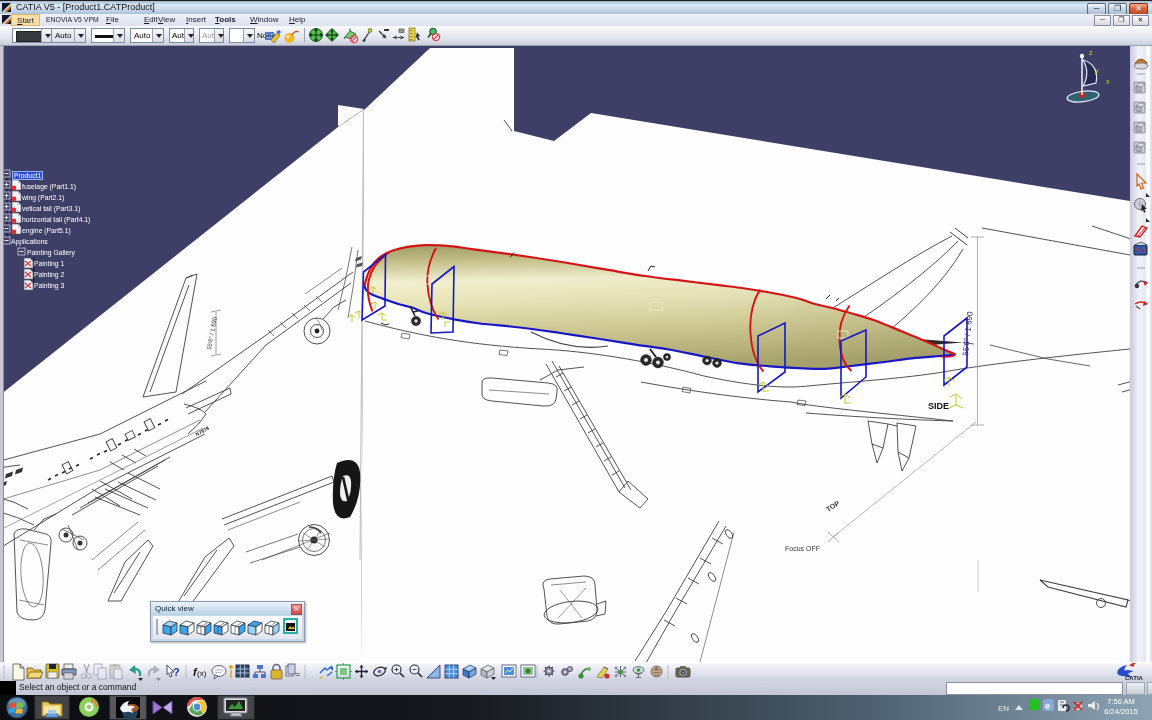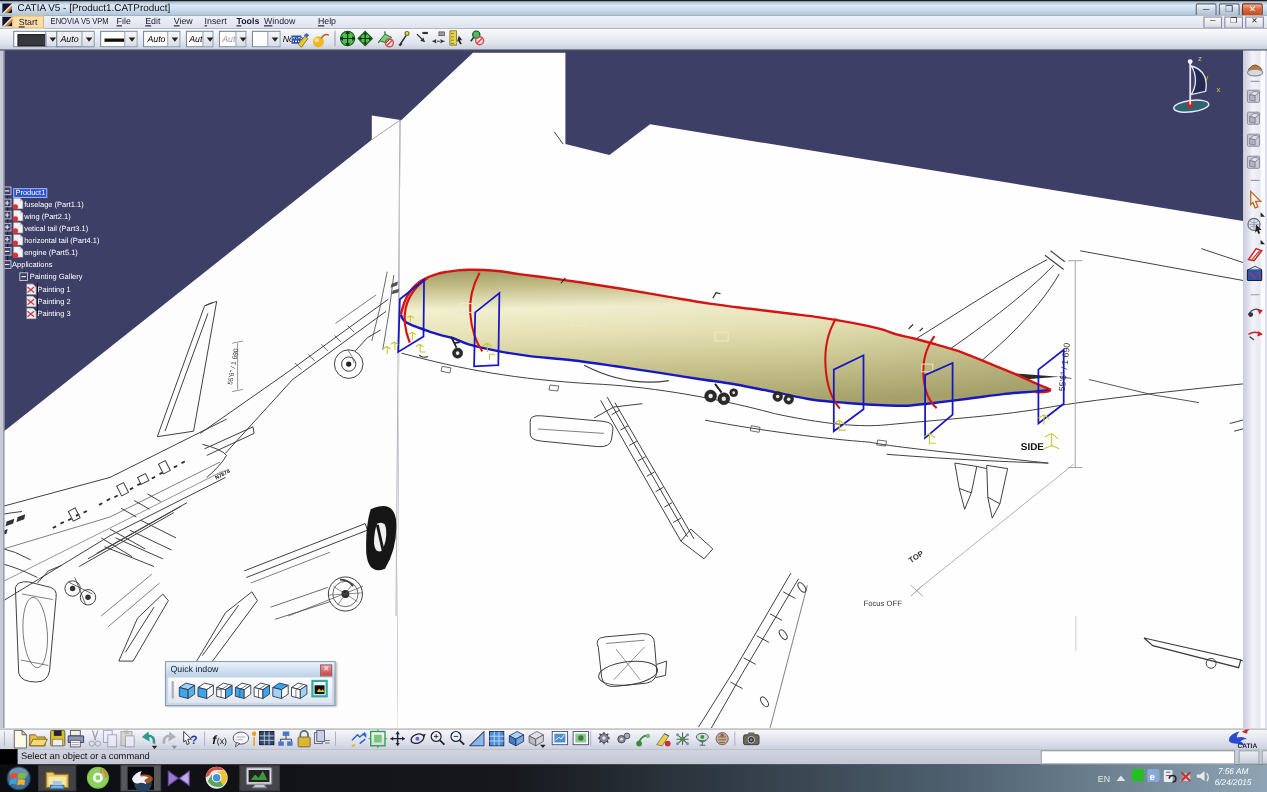--- a/index.html
+++ b/index.html
@@ -25,21 +25,21 @@
   #menubar .micon{position:absolute;left:2px;top:1px;width:9px;height:9px;}
   .mitem{position:absolute;top:0px;height:12px;line-height:12px;}
   .mstart{background:#fbdfa7;border:1px solid #e3b568;box-sizing:border-box;}
   .u{text-decoration:underline;}
   .mbtns{position:absolute;top:15px;right:3px;display:flex;gap:2px;}
   .mbtn{width:15px;height:9px;background:linear-gradient(#fdfdfd,#d7d7e0);
     border:1px solid #8a8aa0;font-size:7px;line-height:8px;text-align:center;color:#222;}
   
   #toolbar{position:absolute;left:0;top:26px;width:1152px;height:20px;
     background:linear-gradient(#fafbfd,#dfe3ec 70%,#c9cedb);
-    border-bottom:1px solid #9aa0b0;box-sizing:border-box;font-style:italic;}
+    border-bottom:1px solid #9aa0b0;box-sizing:border-box;}
   .combo{position:absolute;top:2px;height:15px;background:#fff;
     border:1px solid #7a8aa0;box-sizing:border-box;font-size:8px;color:#000;}
   .combo .arrowbox{position:absolute;right:0;top:0;width:11px;height:100%;
     background:linear-gradient(#f6f7f9,#d9dde6);border-left:1px solid #9aa4b4;}
   .combo .arrowbox:after{content:"";position:absolute;left:2.5px;top:5px;
     border-left:3px solid transparent;border-right:3px solid transparent;border-top:4px solid #222;}
   
   #viewport{position:absolute;left:0;top:46px;width:1130px;height:616px;background:#3e3f67;}
   
   #rbar{position:absolute;left:1130px;top:46px;width:22px;height:616px;
@@ -66,21 +66,21 @@
     background:linear-gradient(#d2d5e0,#c3c7d4);font-size:8.5px;color:#111;}
   #statusbar .msg{position:absolute;left:3px;top:1px;}
   #statusbar .field{position:absolute;left:930px;top:1px;width:175px;height:11px;
     background:#fff;border:1px solid #8a90a0;}
   .sbtn{position:absolute;top:1px;width:17px;height:11px;
     background:linear-gradient(#eceef4,#c9cdd9);border:1px solid #9aa;}
   
   #taskbar{position:absolute;left:0;top:695px;width:1152px;height:25px;
     background:linear-gradient(90deg,#0c0d10,#16181d 40%,#4d5f6e 75%,#8ea4b4);}
   #clock{position:absolute;right:2px;top:2px;width:58px;text-align:center;
-    font-size:7.5px;color:#fff;line-height:10px;font-style:italic;}
+    font-size:7.5px;color:#fff;line-height:10px;}
 </style>
 </head>
 <body>
 <div id="app">
 
   <div id="titlebar">
     <svg class="ticon" viewBox="0 0 9 9">
         <rect width="9" height="9" fill="#10142e"></rect>
         <path d="M0,9 L9,0 L9,4 L4,9 Z" fill="#e8e4da"></path>
         <path d="M2,9 L9,2 L9,5 L5,9 Z" fill="#c87c28"></path>
@@ -101,25 +101,25 @@
 
   <div id="menubar">
     <svg class="micon" viewBox="0 0 9 9">
         <rect width="9" height="9" fill="#10142e"></rect>
         <path d="M0,9 L9,0 L9,4 L4,9 Z" fill="#e8e4da"></path>
         <path d="M2,9 L9,2 L9,5 L5,9 Z" fill="#c87c28"></path>
       </svg>
     <div class="mitem mstart" style="left:11px;width:29px;text-align:center;"><span class="u">S</span>tart</div>
     <div class="mitem" style="left:46px;white-space:nowrap;transform:scaleX(0.86);transform-origin:0 50%;">ENOVIA V5 VPM</div>
     <div class="mitem" style="left:106px;"><span class="u">F</span>ile</div>
-    <div class="mitem" style="left:132px;"><span class="u">E</span>dit</div>
+    <div class="mitem" style="left:144px;"><span class="u">E</span>dit</div>
     <div class="mitem" style="left:158px;"><span class="u">V</span>iew</div>
     <div class="mitem" style="left:186px;text-align:center;"><span class="u">I</span>nsert</div>
     <div class="mitem" style="left:215px;font-weight:bold;"><span class="u">T</span>ools</div>
-    <div class="mitem" style="left:240px;"><span class="u">W</span>indow</div>
+    <div class="mitem" style="left:250px;"><span class="u">W</span>indow</div>
     <div class="mitem" style="left:289px;"><span class="u">H</span>elp</div>
   </div>
   <div class="mbtns">
     <div class="mbtn">─</div>
       <div class="mbtn">❐</div>
       <div class="mbtn">✕</div>
   </div>
 
   <div id="toolbar">
     <div class="combo" style="left:12px;width:41px;">
@@ -581,21 +581,21 @@
     <div class="trow" style="top:46px;left:22px;">horizontal tail (Part4.1)</div>
     <div class="trow" style="top:57px;left:22px;">engine (Part5.1)</div>
     <div class="trow" style="top:68px;left:11px;">Applications</div>
     <div class="trow" style="top:79px;left:27px;">Painting Gallery</div>
     <div class="trow" style="top:90px;left:34px;">Painting 1</div>
     <div class="trow" style="top:101px;left:34px;">Painting 2</div>
     <div class="trow" style="top:112px;left:34px;">Painting 3</div>
   </div>
 
   <div id="qv">
-    <div class="qtitle">Quick indow</div>
+    <div class="qtitle">Quick view</div>
     <div class="qclose">✕</div>
     <div class="qbody">
       <svg width="149" height="23" viewBox="0 0 149 23">
         <path d="M4,3 v16" stroke="#aab" stroke-width="2"></path>
 
         <g stroke="#334" stroke-width="0.8">
           <g transform="translate(10,3)">
               <path d="M0,6 l6,-4 8,2 -6,4z" fill="#9bd4f8"></path>
               <path d="M0,6 l8,2 v8 l-8,-2z" fill="#3aa6ee"></path>
               <path d="M8,8 l6,-4 v8 l-6,4z" fill="#55b0ea"></path>

